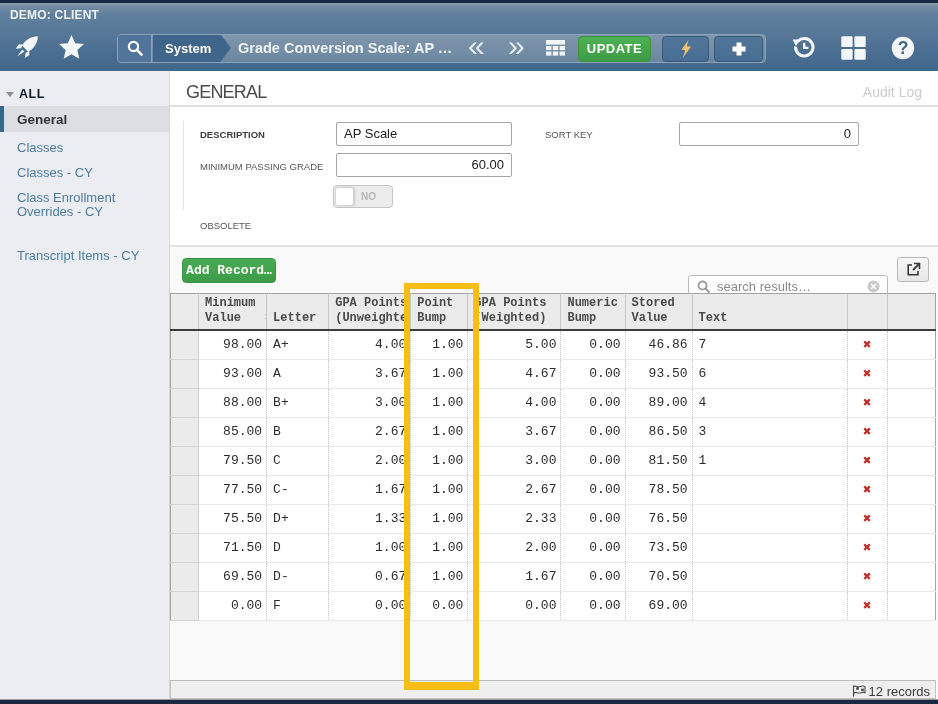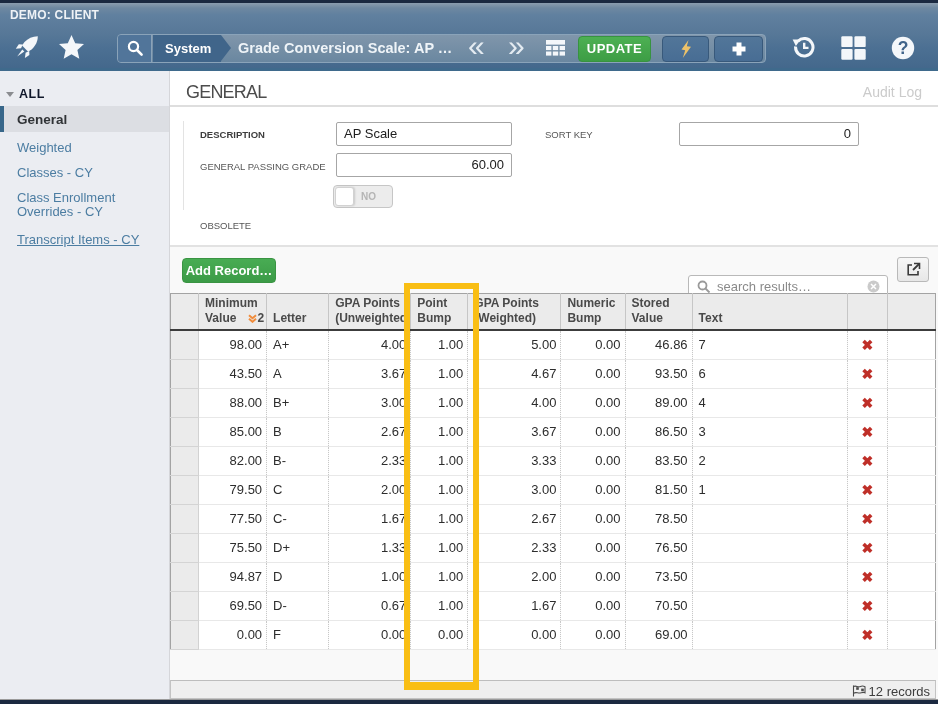--- a/index.html
+++ b/index.html
@@ -50,29 +50,29 @@
   .flabel { position:absolute; color:#565656; font-size:9.5px; letter-spacing:0; }
   .finput { position:absolute; border:1px solid #a6a6a6; border-radius:2px; background:#fff; color:#202020; font-size:13px;
     font-family:"Liberation Sans",sans-serif; padding:0 7px; }
   #toggle { left:333px; top:185px; width:60px; height:23px; background:#ececec; border:1px solid #c6c6c6; border-radius:4px; }
   #knob { position:absolute; left:1px; top:1px; width:19px; height:19px; background:#fff; border:1px solid #d2d2d2; border-radius:3px;
     box-shadow:1px 0 2px rgba(0,0,0,0.15); }
   #notext { position:absolute; left:27px; top:5px; color:#b5b5b5; font-weight:bold; font-size:10px; }
 
   
   #addrec { left:182px; top:258px; width:94px; height:25px; background:linear-gradient(180deg,#48ac53,#3c9b47);
-    border:1px solid #3a9443; border-radius:4px; color:#fff; font-weight:bold; font-size:13px; text-align:center; line-height:23px; }
+    border:1px solid #3a9443; border-radius:4px; color:#fff; font-weight:bold; font-size:13px; text-align:center; line-height:23px;font-family:Liberation Mono, monospace; }
   #searchbox { left:688px; top:259px; width:200px; height:22px; border:1px solid #b9b9b9; border-radius:3px; background:#fff;margin-top:16px; }
   #searchph { position:absolute; left:28px; top:3px; color:#8a8a8a; font-size:13px; }
   #extbtn { left:897px; top:257px; width:32px; height:25px; background:linear-gradient(180deg,#f7f7f7,#e7e7e7);
     border:1px solid #b9b9b9; border-radius:3px; }
 
   
   #grid { left:170px; top:293px; width:766px; border-collapse:collapse; table-layout:fixed;
-    font-family:Liberation Sans, sans-serif; }
+    font-family:Liberation Mono, monospace; }
   #grid th { background:#ebebeb; border-left:1px solid #c6c6c6; color:#4a4a4a; font-size:12px; font-weight:bold;
     text-align:left; vertical-align:bottom; padding:2px 5px 4px 6px; height:35px; line-height:14.5px; white-space:nowrap; overflow:hidden; }
   #grid { border:1px solid #a3a3a3; }
   #grid thead tr { border-bottom:2px solid #3c3c3c; }
   #grid td { height:29px; font-size:13px; color:#2d2d2d; border-left:1px dotted #c8c8c8; padding:0 4px 0 6px; background:#fff;
     overflow:hidden; white-space:nowrap; }
   #grid tbody tr { border-bottom:1px solid #e8e8e8; }
   #grid td.handle { background:#ebebeb; border-left:none; border-right:1px solid #d2d2d2; border-bottom:1px solid #d4d4d4; }
   #grid th.handle { border-left:none; }
   #grid td.num { text-align:right; }
@@ -158,37 +158,37 @@
         <path d="M8 1.5 V14.5 M1.5 8 H14.5" stroke="#fff" stroke-width="5"></path>
       </svg>
     </div>
   </div>
 
   <div class="abs" id="sidebar"></div>
   <div class="abs" id="alltri"></div>
   <div class="abs" id="allhdr">ALL</div>
   <div class="abs" id="selrow"></div>
   <div class="abs" id="seltext">General</div>
-  <div class="navlink" style="top:140px;">Weighted</div>
+  <div class="navlink" style="top:140px;">Classes</div>
   <div class="navlink" style="top:165px;">Classes - CY</div>
   <div class="navlink" style="top:191px;width:130px;line-height:14px;">Class Enrollment Overrides - CY</div>
-  <div class="navlink" style="top:232px;text-decoration:underline;">Transcript Items - CY</div>
+  <div class="navlink" style="top:248px;">Transcript Items - CY</div>
 
   <div class="abs" id="genhdr">GENERAL</div>
   <div class="abs" id="auditlog">Audit Log</div>
   <div class="abs" id="hr1"></div>
   <div class="abs" id="gridsec"></div>
   <div class="abs" id="hr2"></div>
 
   <div class="abs" id="formborder"></div>
   <div class="flabel" style="left:200px;top:129px;font-weight:bold;color:#3d3d3d;">DESCRIPTION</div>
   <div class="finput" style="left:336px;top:122px;width:176px;height:24px;line-height:22px;">AP Scale</div>
   <div class="flabel" style="left:545px;top:129px;">SORT KEY</div>
   <div class="finput" style="left:679px;top:122px;width:180px;height:24px;line-height:22px;text-align:right;">0</div>
-  <div class="flabel" style="left:200px;top:161px;">GENERAL PASSING GRADE</div>
+  <div class="flabel" style="left:200px;top:161px;">MINIMUM PASSING GRADE</div>
   <div class="finput" style="left:336px;top:153px;width:176px;height:24px;line-height:22px;text-align:right;">60.00</div>
   <div class="flabel" style="left:200px;top:192px;margin-top:28px;">OBSOLETE</div>
   <div class="abs" id="toggle">
       <div id="knob"></div>
       <div id="notext">NO</div>
     </div>
 
   <div class="abs" id="addrec">Add Record…</div>
   <div class="abs" id="searchbox">
     <svg width="14" height="14" viewBox="0 0 14 14" style="position:absolute;left:8px;top:4px;">
@@ -252,21 +252,21 @@
           <td class="num">1.00</td>
           <td class="num">5.00</td>
           <td class="num">0.00</td>
           <td class="num">46.86</td>
           <td>7</td>
           <td class="del">✖</td>
           <td></td>
         </tr>
       <tr>
           <td class="handle"></td>
-          <td class="num">43.50</td>
+          <td class="num">93.00</td>
           <td>A</td>
           <td class="num">3.67</td>
           <td class="num">1.00</td>
           <td class="num">4.67</td>
           <td class="num">0.00</td>
           <td class="num">93.50</td>
           <td>6</td>
           <td class="del">✖</td>
           <td></td>
         </tr>
@@ -291,33 +291,20 @@
           <td class="num">1.00</td>
           <td class="num">3.67</td>
           <td class="num">0.00</td>
           <td class="num">86.50</td>
           <td>3</td>
           <td class="del">✖</td>
           <td></td>
         </tr>
       <tr>
           <td class="handle"></td>
-          <td class="num">82.00</td>
-          <td>B-</td>
-          <td class="num">2.33</td>
-          <td class="num">1.00</td>
-          <td class="num">3.33</td>
-          <td class="num">0.00</td>
-          <td class="num">83.50</td>
-          <td>2</td>
-          <td class="del">✖</td>
-          <td></td>
-        </tr>
-      <tr>
-          <td class="handle"></td>
           <td class="num">79.50</td>
           <td>C</td>
           <td class="num">2.00</td>
           <td class="num">1.00</td>
           <td class="num">3.00</td>
           <td class="num">0.00</td>
           <td class="num">81.50</td>
           <td>1</td>
           <td class="del">✖</td>
           <td></td>
@@ -343,21 +330,21 @@
           <td class="num">1.00</td>
           <td class="num">2.33</td>
           <td class="num">0.00</td>
           <td class="num">76.50</td>
           <td></td>
           <td class="del">✖</td>
           <td></td>
         </tr>
       <tr>
           <td class="handle"></td>
-          <td class="num">94.87</td>
+          <td class="num">71.50</td>
           <td>D</td>
           <td class="num">1.00</td>
           <td class="num">1.00</td>
           <td class="num">2.00</td>
           <td class="num">0.00</td>
           <td class="num">73.50</td>
           <td></td>
           <td class="del">✖</td>
           <td></td>
         </tr>

